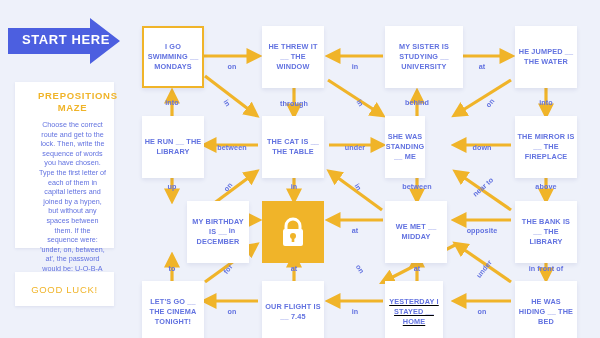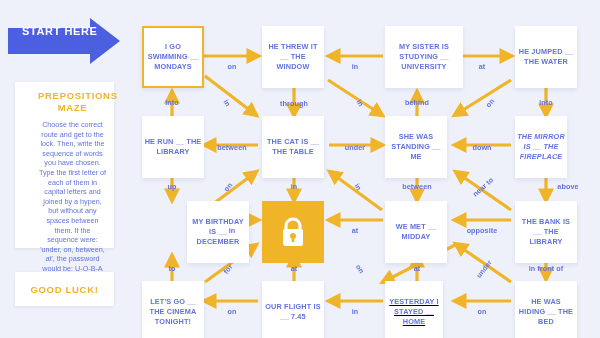--- a/index.html
+++ b/index.html
@@ -9,42 +9,42 @@
     font-family:"Liberation Sans", sans-serif;
   }
   #root{position:relative;width:600px;height:338px;}
 
   
   .start-arrow{
     position:absolute;left:8px;top:18px;width:112px;height:46px;
   }
   .start-arrow svg{display:block;}
   .start-label{
-    position:absolute;left:22px;top:25px;
-    font-size:11px;font-weight:bold;letter-spacing:.6px;color:#ffffff;
+    position:absolute;left:22px;top:32px;
+    font-size:13px;font-weight:bold;letter-spacing:.6px;color:#ffffff;
   }
   .info-card{
     position:absolute;left:15px;top:82px;width:99px;height:166px;
     background:#ffffff;box-shadow:0 1px 3px rgba(60,70,140,.10);
     padding:8px 7px 6px 23px;box-sizing:border-box;text-align:center;
   }
   .info-title{
     color:#f0b429;font-size:9.5px;font-weight:bold;letter-spacing:.7px;
     line-height:12px;margin-bottom:6px;
   }
   .info-body{
     color:#6272e0;font-size:7.2px;line-height:9.6px;
   }
   .goodluck-card{
     position:absolute;left:15px;top:272px;width:99px;height:34px;
     background:#ffffff;box-shadow:0 1px 3px rgba(60,70,140,.10);
     display:flex;align-items:center;justify-content:center;
   }
   .goodluck-text{
-    color:#f0b429;font-size:9.5px;font-weight:bold;letter-spacing:.7px;
+    color:#f0b429;font-size:9.5px;font-weight:normal;letter-spacing:.7px;
   }
 
   
   #maze{position:absolute;left:0;top:14px;width:600px;height:338px;border-radius:31px;}
   #arrow-layer{position:absolute;left:0;top:0;width:600px;height:338px;}
 
   .cell{
     position:absolute;background:#ffffff;
     box-shadow:0 2px 4px rgba(60,70,140,.10);
     display:flex;align-items:center;justify-content:center;
@@ -150,24 +150,24 @@
       </div>
       <div class="cell" style="left: 515px; top: 12px; width: 62px; height: 62px;">
         <span class="txt">HE JUMPED __ THE WATER</span>
       </div>
       <div class="cell" style="left: 142px; top: 102px; width: 62px; height: 62px;">
         <span class="txt">HE RUN __ THE LIBRARY</span>
       </div>
       <div class="cell" style="left: 262px; top: 102px; width: 62px; height: 62px;">
         <span class="txt">THE CAT IS __ THE TABLE</span>
       </div>
-      <div class="cell" style="left: 385px; top: 102px; width: 62px; height: 62px;">
+      <div class="cell" style="left: 385px; top: 102px; width: 40px; height: 62px;">
         <span class="txt">SHE WAS STANDING __ ME</span>
       </div>
-      <div class="cell" style="left: 515px; top: 102px; width: 52px; height: 62px; font-style: italic;">
+      <div class="cell" style="left: 515px; top: 102px; width: 62px; height: 62px;">
         <span class="txt">THE MIRROR IS __ THE FIREPLACE</span>
       </div>
       <div class="cell" style="left: 142px; top: 187px; width: 62px; height: 62px; margin-left: 45px;">
         <span class="txt">MY BIRTHDAY IS __ DECEMBER</span>
       </div>
       <div class="cell lock-cell" style="left: 262px; top: 187px; width: 62px; height: 62px;">
         <span>
           <svg width="30" height="32" viewBox="0 0 30 32">
             <path d="M8 14 V10 a7 7 0 0 1 14 0 v4" fill="none" stroke="#ffffff" stroke-width="3"></path>
             <rect x="5" y="13" width="20" height="17" rx="2" fill="#ffffff"></rect>
@@ -206,21 +206,21 @@
       <div class="lbl" style="left: 546px; top: 88px; transform: translate(-50%, -50%) rotate(0deg);">into</div>
       <div class="lbl" style="left: 232px; top: 133px; transform: translate(-50%, -50%) rotate(0deg);">between</div>
       <div class="lbl" style="left: 355px; top: 133px; transform: translate(-50%, -50%) rotate(0deg);">under</div>
       <div class="lbl" style="left: 482px; top: 133px; transform: translate(-50%, -50%) rotate(0deg);">down</div>
       <div class="lbl" style="left: 172px; top: 172px; transform: translate(-50%, -50%) rotate(0deg);">up</div>
       <div class="lbl" style="left: 228px; top: 173px; transform: translate(-50%, -50%) rotate(-50deg);">on</div>
       <div class="lbl" style="left: 294px; top: 172px; transform: translate(-50%, -50%) rotate(0deg);">in</div>
       <div class="lbl" style="left: 358px; top: 173px; transform: translate(-50%, -50%) rotate(58deg);">in</div>
       <div class="lbl" style="left: 417px; top: 172px; transform: translate(-50%, -50%) rotate(0deg);">between</div>
       <div class="lbl" style="left: 483px; top: 173px; transform: translate(-50%, -50%) rotate(-42deg);">near to</div>
-      <div class="lbl" style="left: 546px; top: 172px; transform: translate(-50%, -50%) rotate(0deg); margin-left: 22px;">above</div>
+      <div class="lbl" style="left: 546px; top: 172px; transform: translate(-50%, -50%) rotate(0deg);">above</div>
       <div class="lbl" style="left: 232px; top: 216px; transform: translate(-50%, -50%) rotate(0deg);">in</div>
       <div class="lbl" style="left: 355px; top: 216px; transform: translate(-50%, -50%) rotate(0deg);">at</div>
       <div class="lbl" style="left: 482px; top: 216px; transform: translate(-50%, -50%) rotate(0deg);">opposite</div>
       <div class="lbl" style="left: 172px; top: 254px; transform: translate(-50%, -50%) rotate(0deg);">to</div>
       <div class="lbl" style="left: 228px; top: 255px; transform: translate(-50%, -50%) rotate(-50deg);">for</div>
       <div class="lbl" style="left: 294px; top: 254px; transform: translate(-50%, -50%) rotate(0deg);">at</div>
       <div class="lbl" style="left: 360px; top: 255px; transform: translate(-50%, -50%) rotate(58deg);">on</div>
       <div class="lbl" style="left: 417px; top: 254px; transform: translate(-50%, -50%) rotate(0deg);">at</div>
       <div class="lbl" style="left: 484px; top: 255px; transform: translate(-50%, -50%) rotate(-52deg);">under</div>
       <div class="lbl" style="left: 546px; top: 254px; transform: translate(-50%, -50%) rotate(0deg);">in front of</div>

